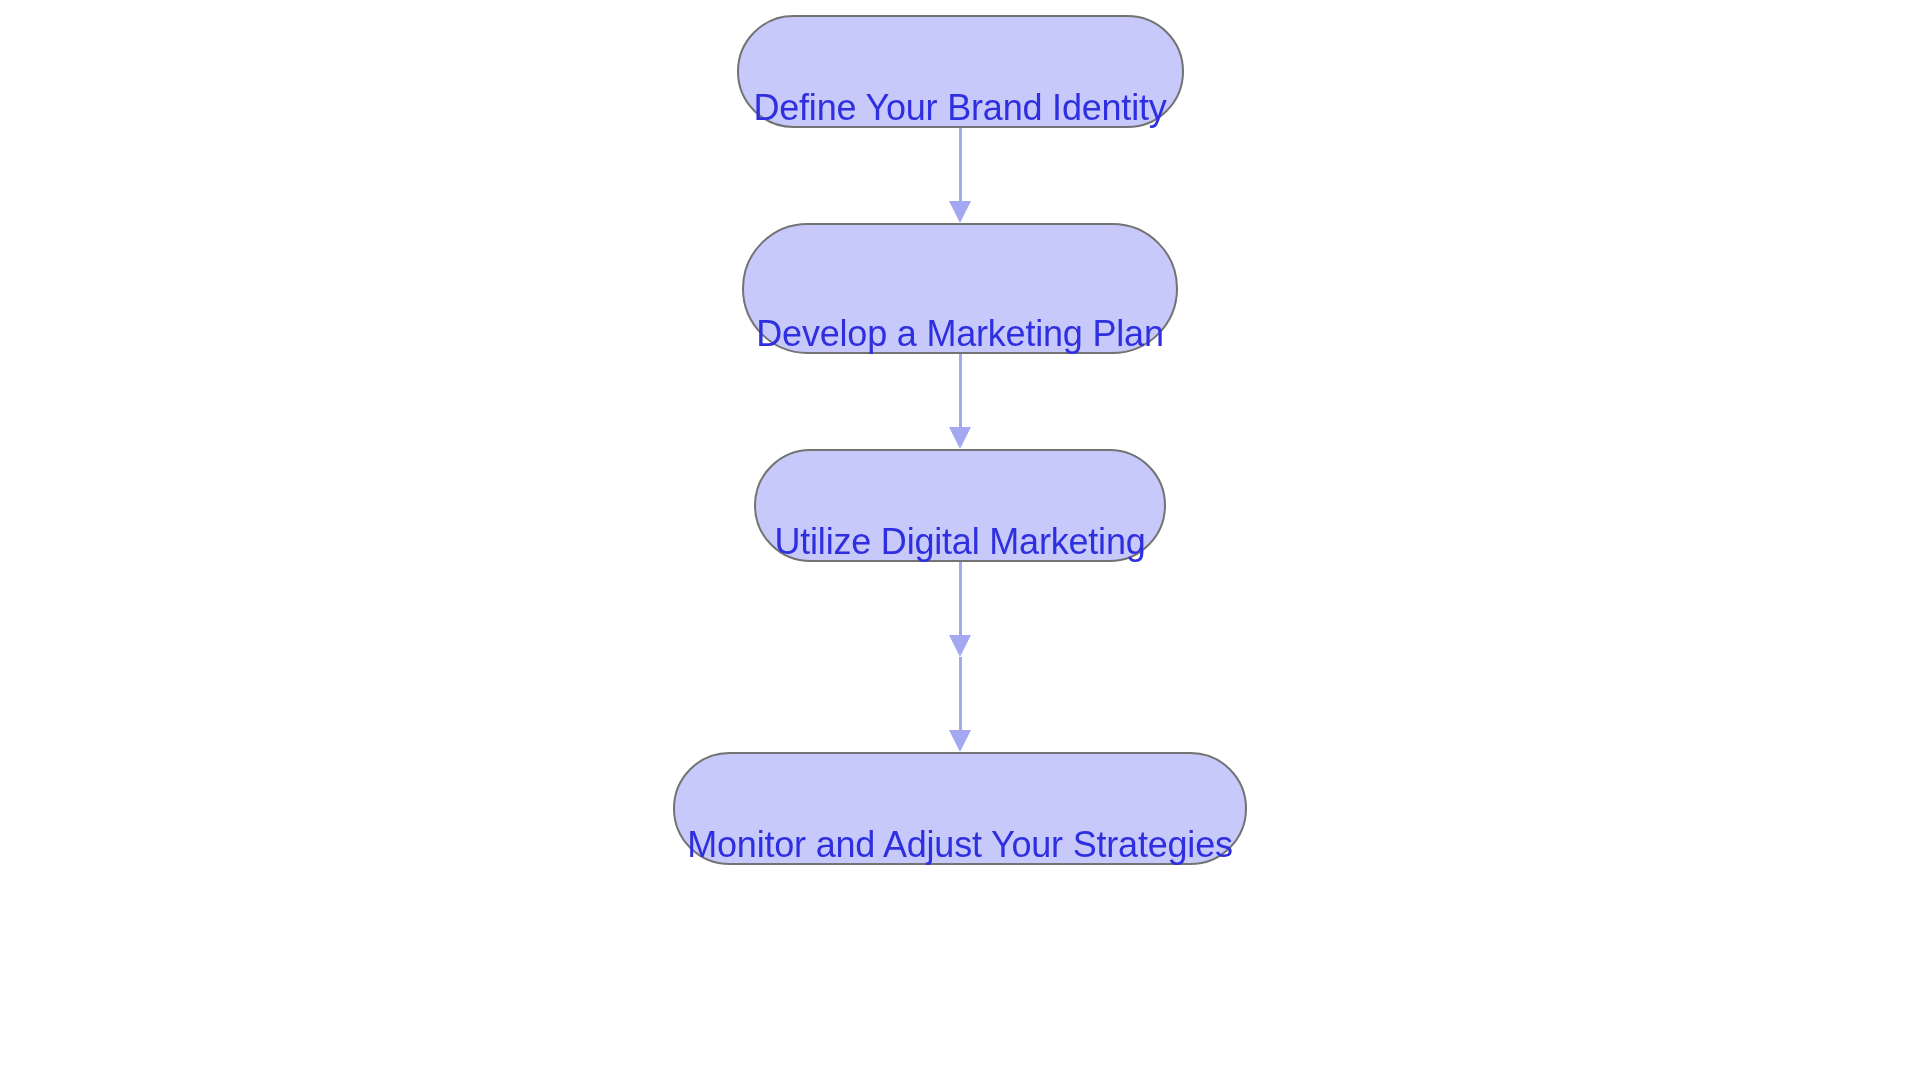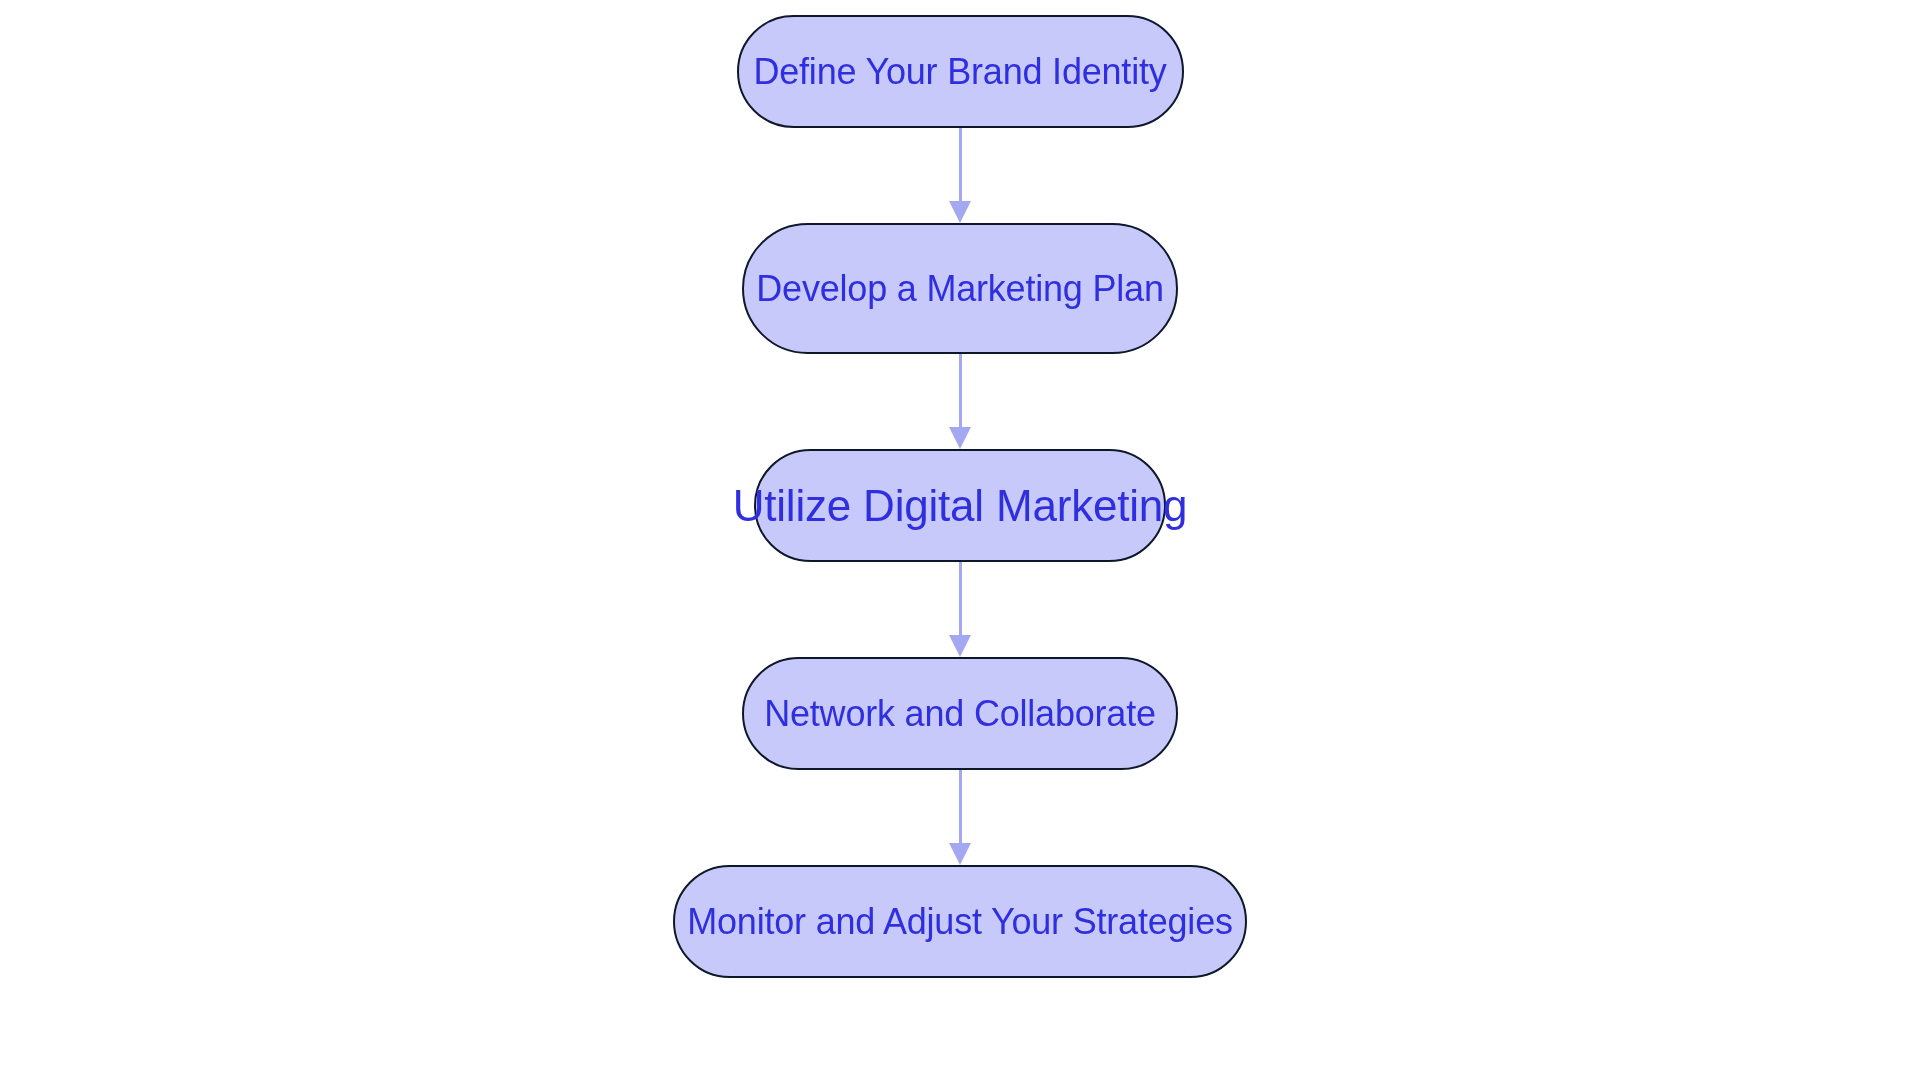--- a/index.html
+++ b/index.html
@@ -29,25 +29,25 @@
     height: 1083px;
     display: flex;
     flex-direction: column;
     align-items: center;
     justify-content: flex-start;
   }
 
   .node {
     box-sizing: border-box;
     background: #c6c9f9;
-    border: 2px solid #0f172a;
+    border: 2px solid #737373;
     border-radius: 999px;
     color: #2f2fe0;
     display: flex;
-    align-items: center;
+    align-items: flex-end;
     justify-content: center;
     text-align: center;
     white-space: nowrap;
     letter-spacing: -0.2px;
     font-weight: 400;
   }
 
   .node-label {
     display: block;
     line-height: 1;
@@ -95,32 +95,29 @@
 
     <div class="node" style="width:436px;height:131px;font-size:36px;">
       <span class="node-label">Develop a Marketing Plan</span>
     </div>
 
     <div class="connector" style="height:95px;">
       <div class="conn-line"></div>
       <div class="conn-head"></div>
     </div>
 
-    <div class="node" style="width:412px;height:113px;font-size:44px;">
+    <div class="node" style="width:412px;height:113px;font-size:36px;">
       <span class="node-label">Utilize Digital Marketing</span>
     </div>
 
     <div class="connector" style="height:95px;">
       <div class="conn-line"></div>
       <div class="conn-head"></div>
     </div>
 
-    <div class="node" style="width:436px;height:113px;font-size:36px;">
-      <span class="node-label">Network and Collaborate</span>
-    </div>
 
     <div class="connector" style="height:95px;">
       <div class="conn-line"></div>
       <div class="conn-head"></div>
     </div>
 
     <div class="node" style="width:574px;height:113px;font-size:36px;">
       <span class="node-label">Monitor and Adjust Your Strategies</span>
     </div>
 

